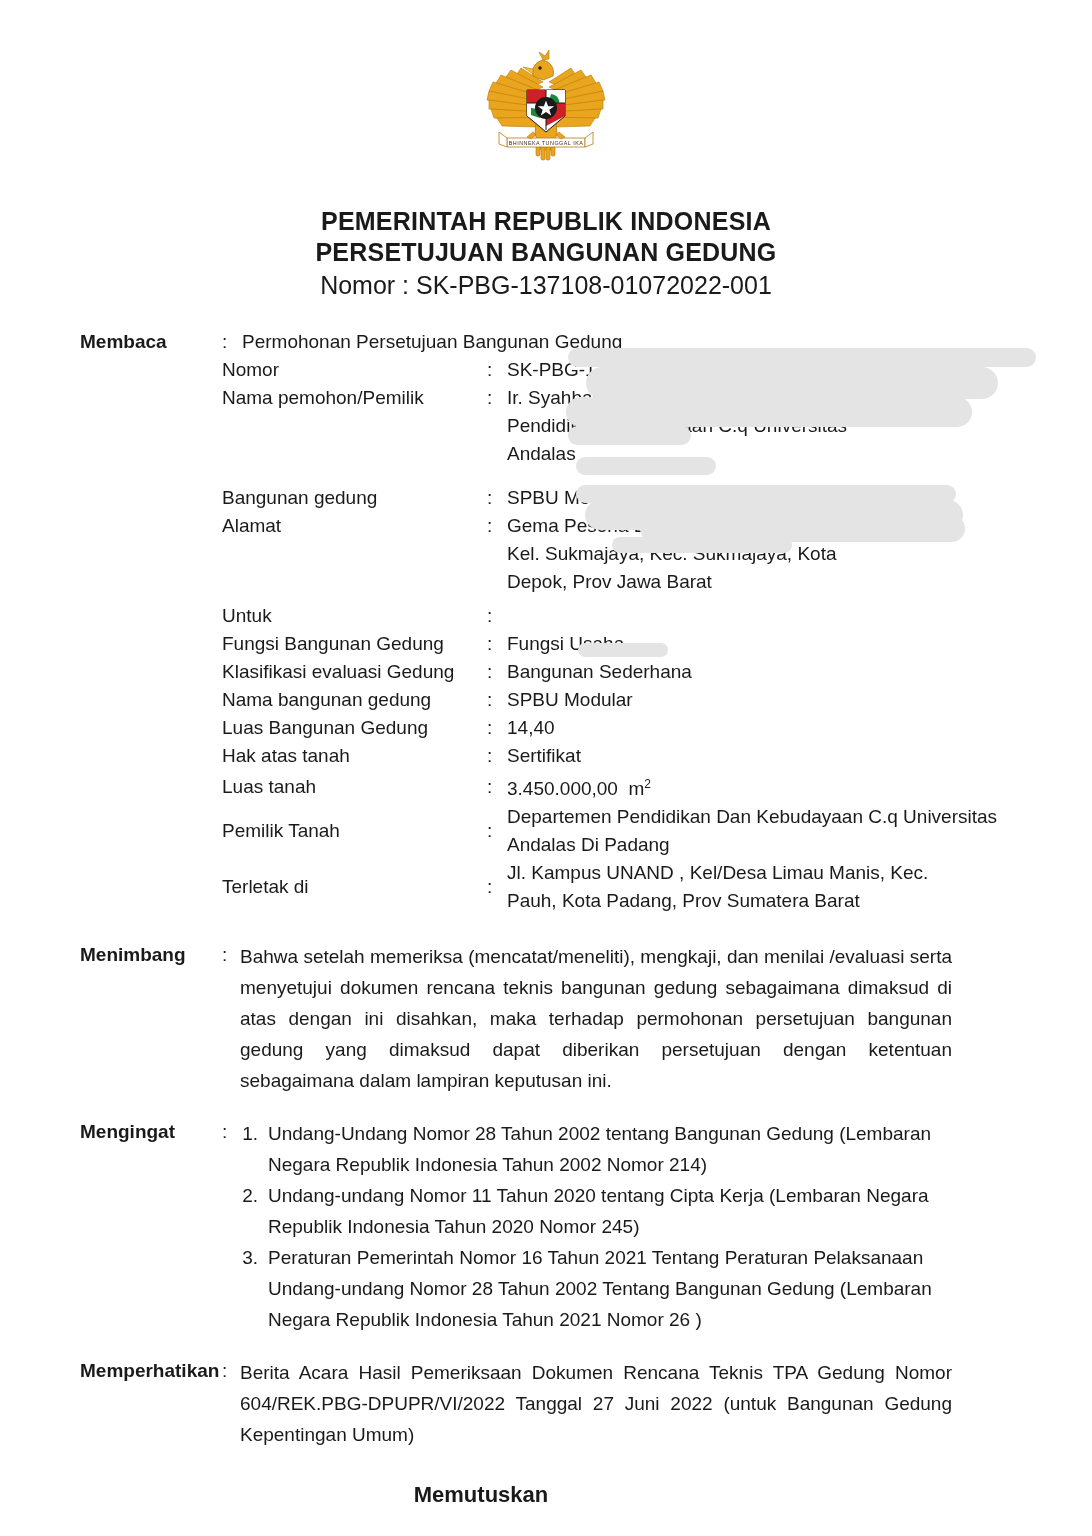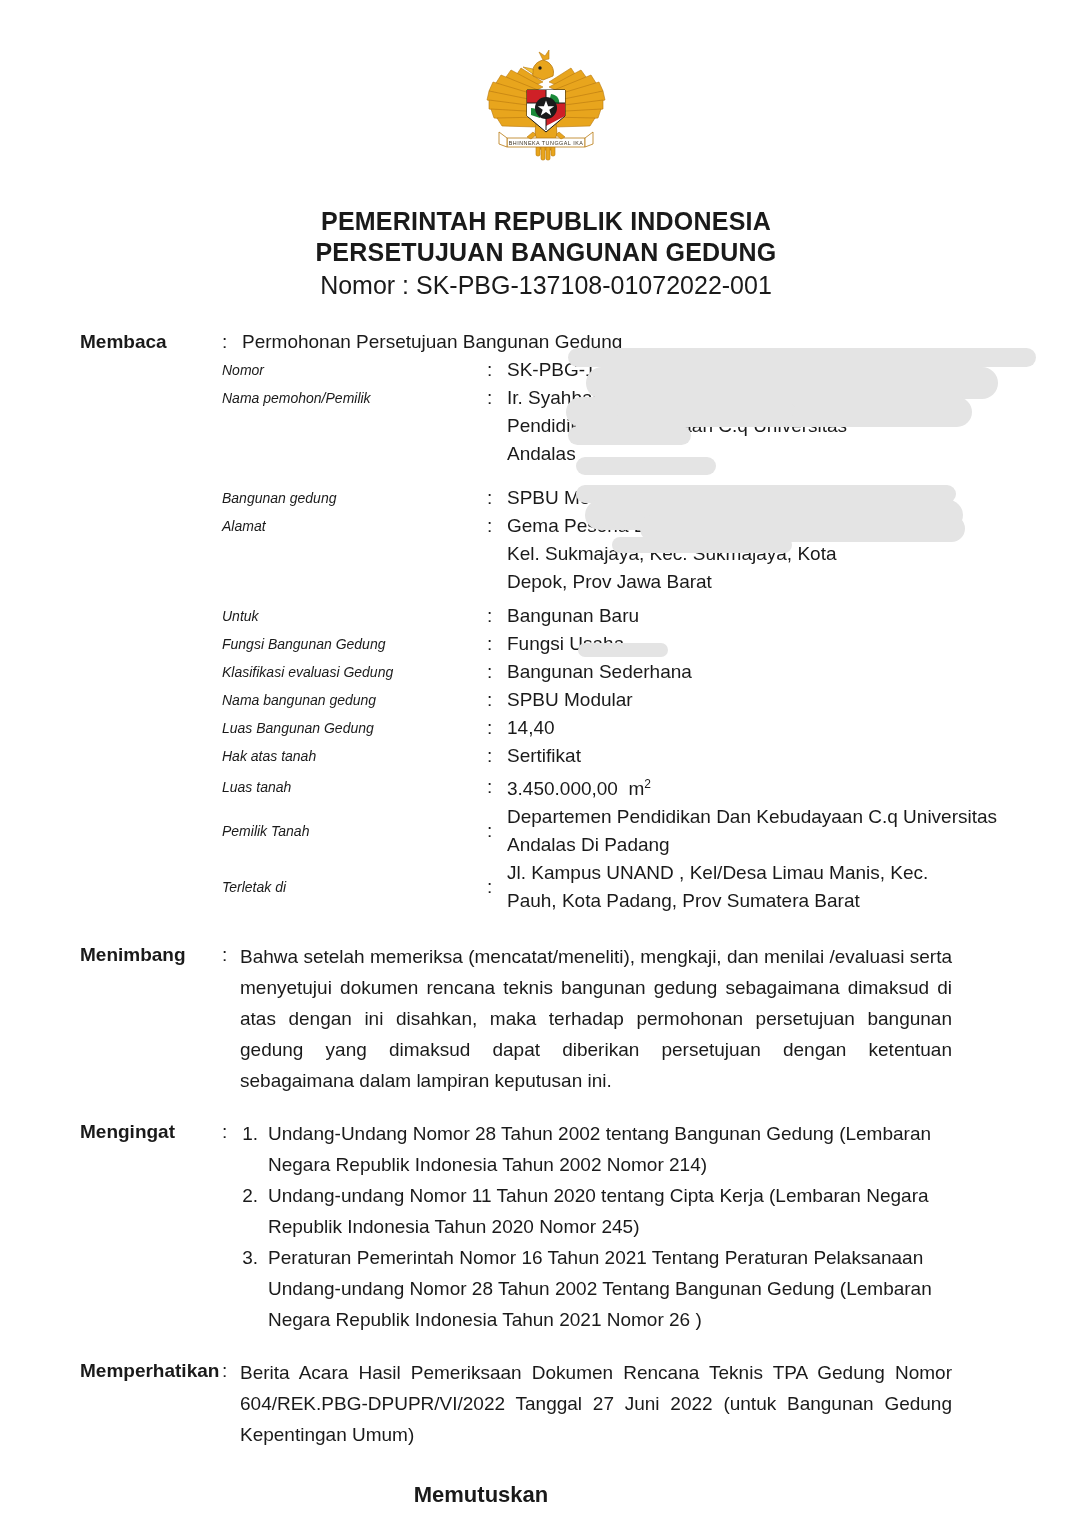--- a/index.html
+++ b/index.html
@@ -68,24 +68,23 @@
     width: 222px;
     flex: 0 0 222px;
     padding-left: 80px;
     box-sizing: border-box;
     font-size: 19px;
     line-height: 28px;
   }
   .field-name {
     flex: 0 0 265px;
     width: 265px;
-    font-size: 14px;
+    font-size: 19px;
     line-height: 28px;
     box-sizing: border-box;
-    font-style: italic;
   }
   .colon {
     flex: 0 0 12px;
     width: 12px;
     font-size: 19px;
     line-height: 28px;
   }
   .field-val {
     flex: 1 1 auto;
     font-size: 19px;
@@ -310,21 +309,20 @@
     <div class="colon"></div>
     <div class="field-val">Depok, Prov Jawa Barat</div>
   </div>
 
   <div class="spacer-6"></div>
 
   <div class="row">
     <div class="lbl-sub"></div>
     <div class="field-name">Untuk</div>
     <div class="colon">:</div>
-    <div class="field-val">Bangunan Baru</div>
   </div>
 
   <div class="row">
     <div class="lbl-sub"></div>
     <div class="field-name">Fungsi Bangunan Gedung</div>
     <div class="colon">:</div>
     <div class="field-val">Fungsi Usaha</div>
   </div>
 
   <div class="row">

